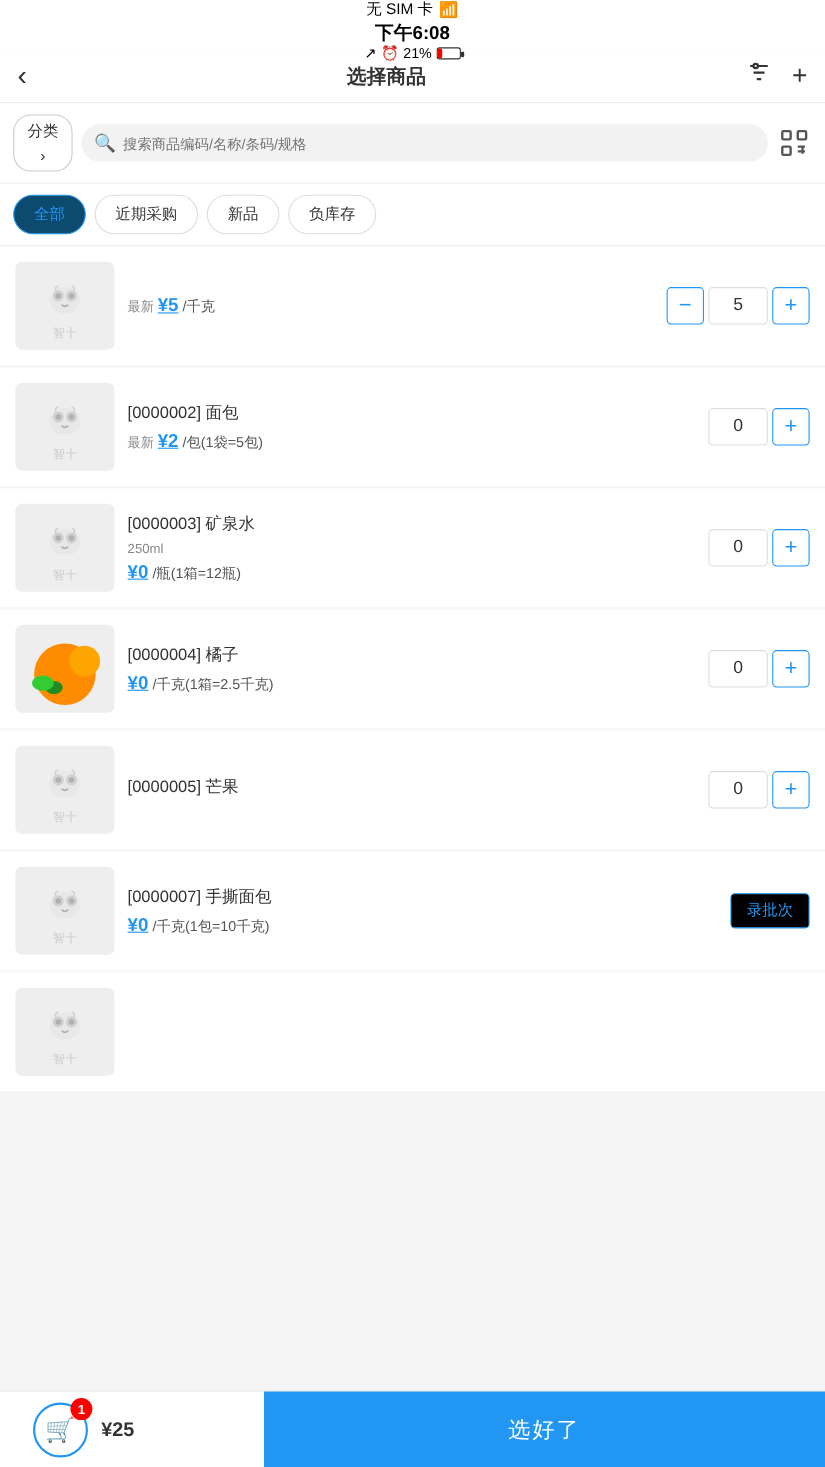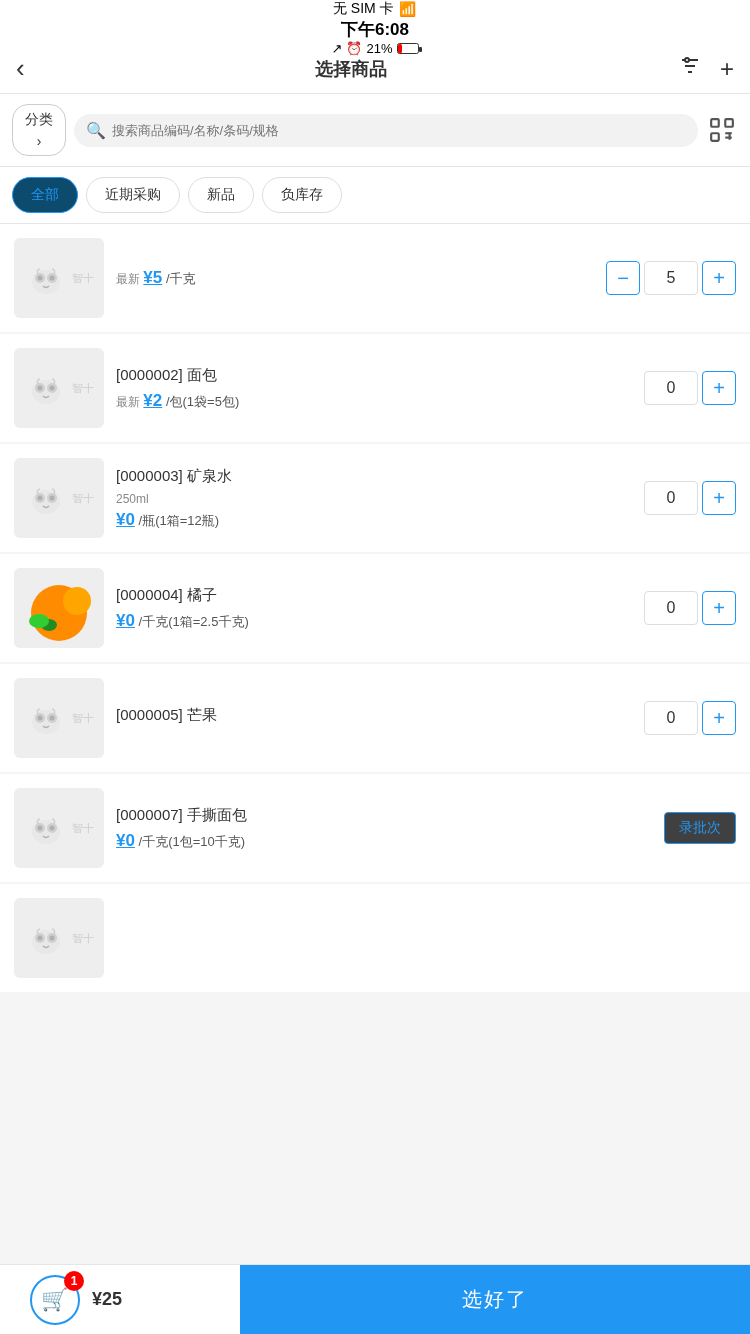--- a/index.html
+++ b/index.html
@@ -123,21 +123,21 @@
       gap: 12px;
     }
     .product-img {
       width: 90px; height: 80px;
       background: #eee;
       border-radius: 6px;
       display: flex; align-items: center; justify-content: center;
       overflow: hidden; flex-shrink: 0;
     }
     .owl-placeholder {
-      display: flex; align-items: center; justify-content: center;
+      display: flex; flex-direction: column; align-items: center; justify-content: center;
       color: #ccc; font-size: 11px; gap: 4px;
     }
 
     .product-info { flex: 1; }
     .product-name { font-size: 15px; color: #333; font-weight: 500; margin-bottom: 6px; }
     .product-spec { font-size: 12px; color: #888; margin-bottom: 4px; }
     .product-price { font-size: 13px; color: #555; }
     .price-blue { color: #2196F3; font-size: 17px; font-weight: 600; text-decoration: underline; }
     .price-label { color: #888; font-size: 12px; }
     .price-unit { color: #555; font-size: 13px; }
@@ -164,21 +164,21 @@
       font-size: 16px;
       color: #333;
       background: #fff;
     }
     .batch-btn {
       border: 1px solid #2196F3;
       border-radius: 4px;
       color: #2196F3;
       padding: 6px 14px;
       font-size: 14px;
-      background: #404040;
+      background: #000000;
       cursor: pointer;
     }
 
     
     .bottom-bar {
       position: fixed;
       bottom: 0; left: 0;
       width: 750px;
       height: 70px;
       background: #fff;

